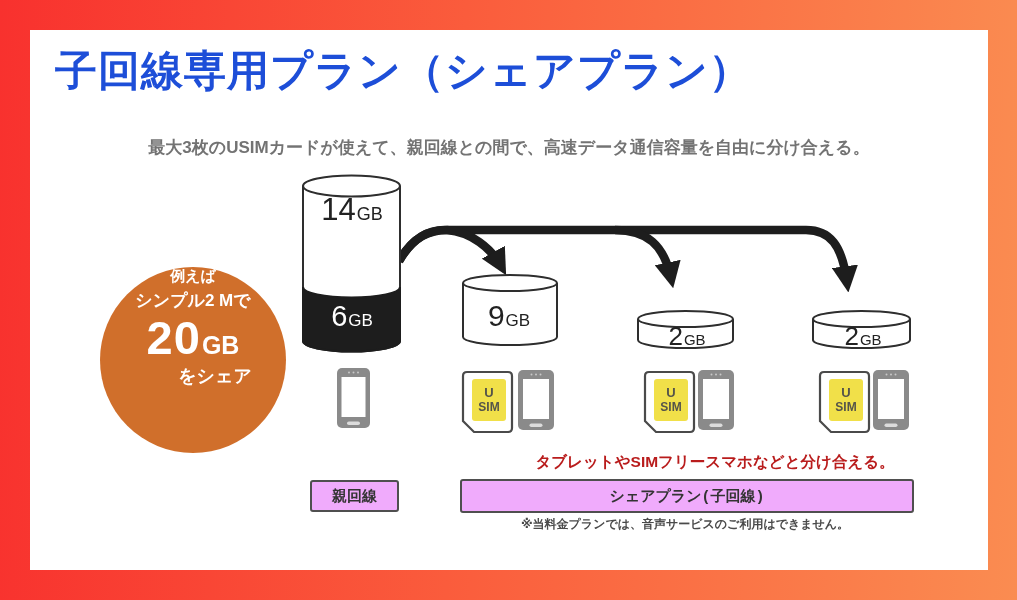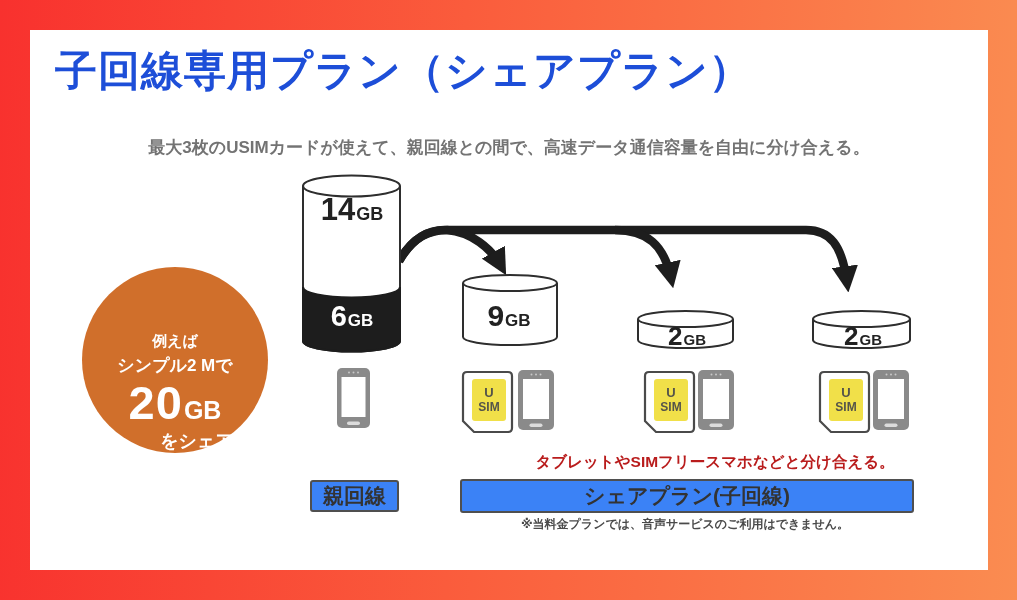--- a/index.html
+++ b/index.html
@@ -15,51 +15,51 @@
   .title{
     left:25px;top:13px;width:900px;
     font-size:42px;font-weight:bold;color:#1d4ed8;letter-spacing:1px;white-space:nowrap;
   }
   .subtitle{
     left:0;top:106px;width:958px;text-align:center;
     font-size:17px;font-weight:600;color:#737373;white-space:nowrap;
   }
 
   .badge{
-    left:52px;top:237px;width:186px;height:186px;border-radius:50%;
+    left:70px;top:237px;width:186px;height:186px;border-radius:50%;
     background:#d06f2b;color:#fff;display:flex;flex-direction:column;
-    align-items:center;justify-content:flex-end;text-align:center;
+    align-items:center;justify-content:flex-start;text-align:center;
   }
   .badge .b1{font-size:15px;font-weight:bold;}
   .badge .b2{font-size:17px;font-weight:bold;margin-top:3px;}
   .badge .brow{display:flex;align-items:baseline;justify-content:center;margin-top:1px;}
   .badge .bnum{font-size:47px;font-weight:bold;letter-spacing:1px;line-height:1.05;}
   .badge .bunit{font-size:25px;font-weight:bold;margin-left:1px;}
   .badge .b3{font-size:18px;font-weight:bold;margin-top:2px;margin-left:44px;}
 
-  .cap{display:flex;align-items:baseline;justify-content:center;font-weight:bold;color:#222;}
+  .cap{display:flex;align-items:baseline;justify-content:center;font-weight:normal;color:#222;}
   .cap .num{line-height:1;}
   .cap .unit{line-height:1;margin-left:1px;}
   .cap-14 .num{font-size:31px;} .cap-14 .unit{font-size:18px;}
   .cap-6  .num{font-size:29px;} .cap-6 .unit{font-size:17px;} .cap-6{color:#fff;}
   .cap-9  .num{font-size:30px;} .cap-9 .unit{font-size:17px;}
   .cap-2  .num{font-size:26px;} .cap-2 .unit{font-size:15px;}
 
   .simtext{display:flex;flex-direction:column;align-items:center;justify-content:center;
     font-weight:bold;color:#55544a;line-height:1.1;}
   .simtext .u{font-size:13px;} .simtext .sim{font-size:12px;}
 
   .share-note{left:455px;top:422px;width:460px;text-align:center;
     font-size:15.5px;font-weight:600;color:#b91c1c;white-space:nowrap;}
 
-  .label-box{background:#3b82f6;border:2px solid #4f4f4f;border-radius:3px;
+  .label-box{background:#f0abfc;border:2px solid #4f4f4f;border-radius:3px;
     display:flex;align-items:center;justify-content:center;
-    font-size:21px;font-weight:bold;color:#333;}
+    font-size:15px;font-weight:bold;color:#333;}
   .parent-box{left:280px;top:450px;width:85px;height:28px;}
-  .share-box{left:430px;top:449px;width:450px;height:30px;}
+  .share-box{left:430px;top:449px;width:450px;height:30px;font-family:Liberation Mono, monospace;}
 
   .footnote{left:430px;top:486px;width:450px;text-align:center;
     font-size:12px;font-weight:600;color:#4a4a4a;white-space:nowrap;}
 </style>
 </head>
 <body>
 
 <div class="sheet">
 
   <div class="abs title">子回線専用プラン（シェアプラン）</div>

